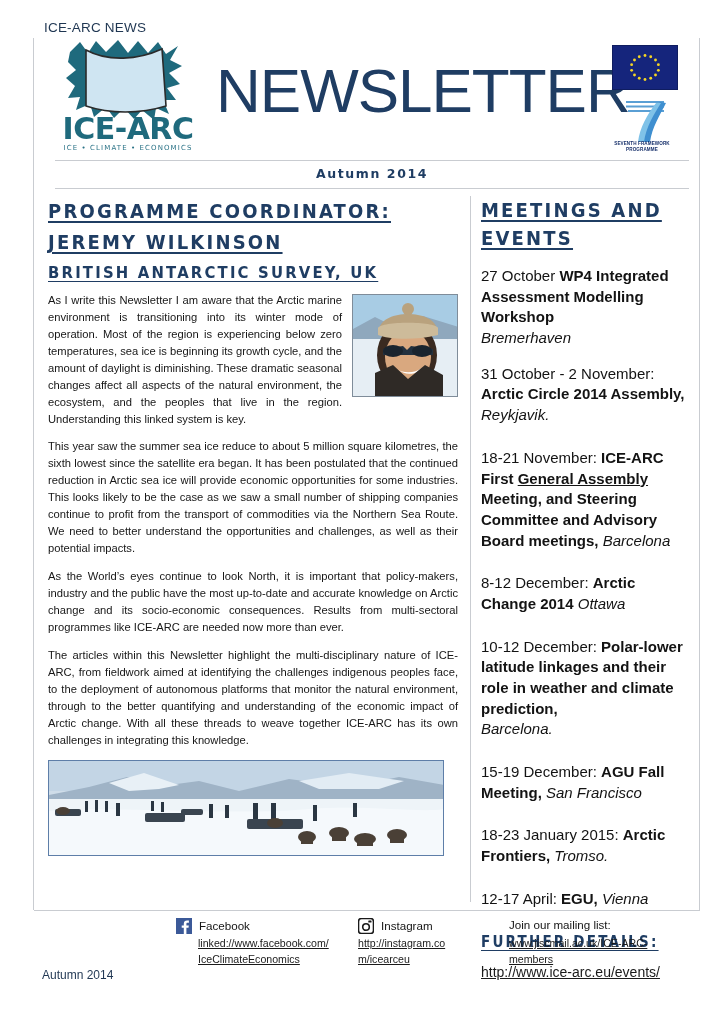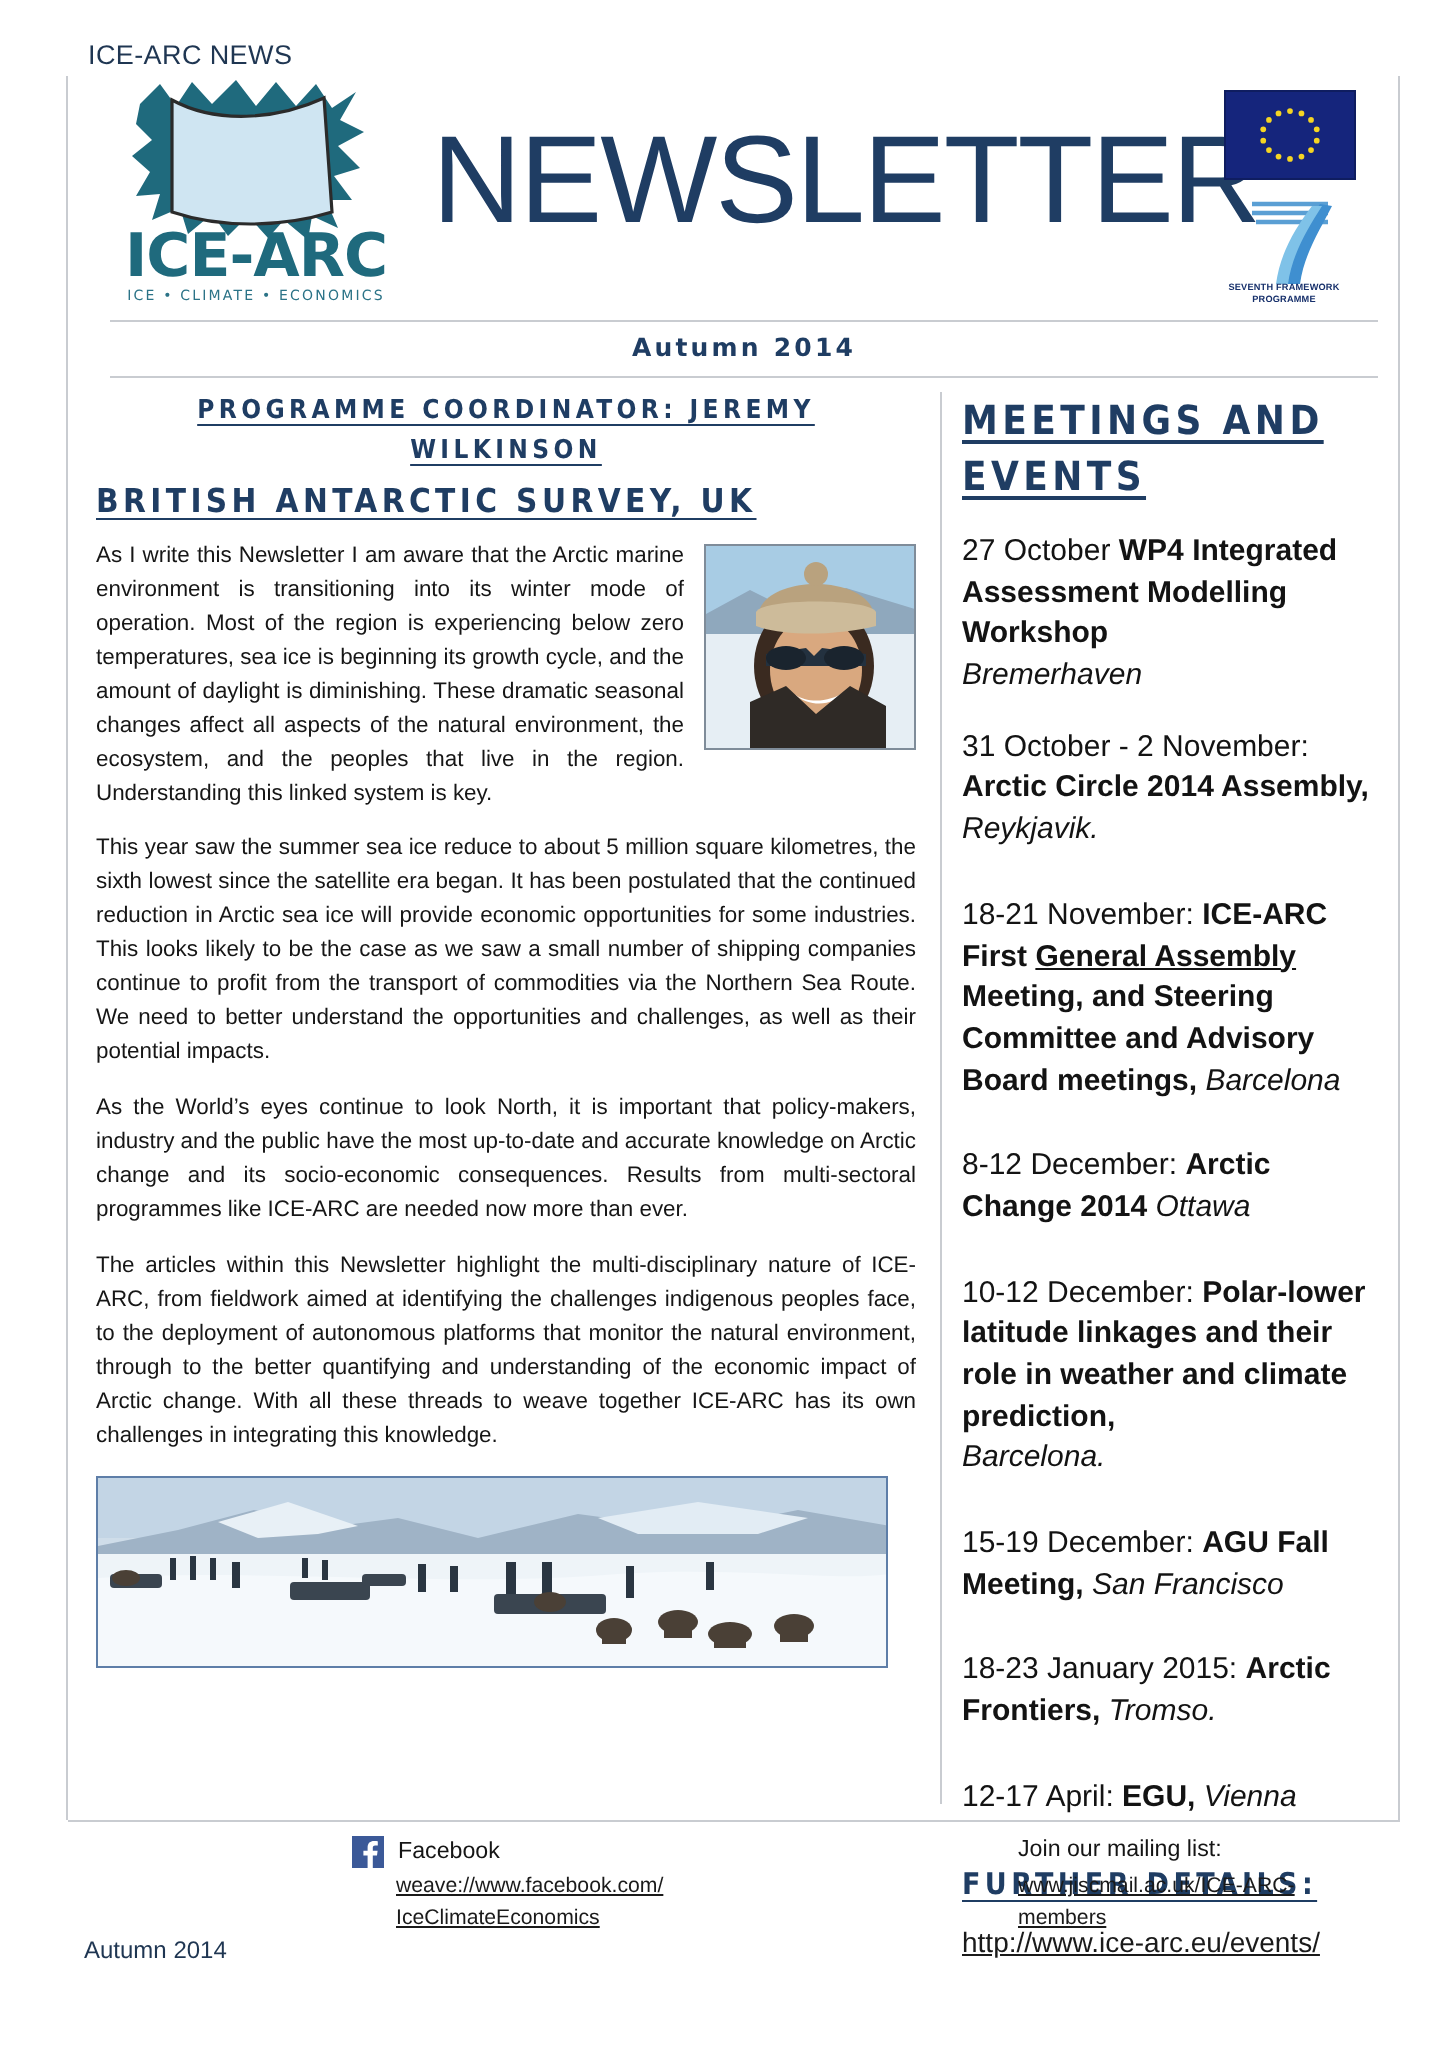--- a/index.html
+++ b/index.html
@@ -205,24 +205,23 @@
   
   .sec-head {
     font-family: "DejaVu Sans Condensed", "DejaVu Sans", sans-serif;
     font-weight: bold;
     color: #1f3d63;
     letter-spacing: 2.2px;
     text-decoration: underline;
     text-underline-offset: 3px;
   }
   .article-head-1 {
-    font-size: 13px;
+    font-size: 20px;
     line-height: 1.55;
     margin: 0 0 2px 0;
-    text-align: center;
   }
   .article-head-2 {
     font-size: 16.5px;
     line-height: 1.55;
     margin: 0 0 6px 0;
   }
 
   .side-head {
     font-size: 20px;
     line-height: 1.4;
@@ -529,24 +528,38 @@
     <div class="fcol fcol-2">
       <div class="frow">
         <span class="icon-sq">
           <svg viewBox="0 0 16 16" width="16" height="16">
             <rect x="0" y="0" width="16" height="16" fill="#3b5998"></rect>
             <path d="M10.4 16V9.8h2.1l.3-2.4h-2.4V5.9c0-.7.2-1.2 1.2-1.2h1.3V2.6c-.2 0-1-.1-1.9-.1-1.9 0-3.2 1.1-3.2 3.2v1.7H5.7v2.4h2.1V16z" fill="#ffffff"></path>
           </svg>
         </span>
         <span class="flabel">Facebook</span>
       </div>
-      <a class="flink flink-indent" href="#">weave://www.facebook.com/</a>
+      <a class="flink flink-indent" href="#">linked://www.facebook.com/</a>
       <a class="flink flink-indent" href="#">IceClimateEconomics</a>
     </div>
 
+    <div class="fcol fcol-3">
+      <div class="frow">
+        <span class="icon-sq">
+          <svg viewBox="0 0 16 16" width="16" height="16">
+            <rect x="0.5" y="0.5" width="15" height="15" rx="3" fill="none" stroke="#1a1a1a" stroke-width="1.6"></rect>
+            <circle cx="8" cy="9" r="3.3" fill="none" stroke="#1a1a1a" stroke-width="1.6"></circle>
+            <rect x="10.3" y="2.6" width="3.2" height="2" rx="0.4" fill="#1a1a1a"></rect>
+          </svg>
+        </span>
+        <span class="flabel">Instagram</span>
+      </div>
+      <a class="flink" href="#">http://instagram.co</a>
+      <a class="flink" href="#">m/icearceu</a>
+    </div>
 
     <div class="fcol fcol-4">
       <div class="mail-title">Join our mailing list:</div>
       <a class="flink" href="#">www.jiscmail.ac.uk/ICE-ARC-</a>
       <a class="flink" href="#">members</a>
     </div>
   </div>
 
   <div class="issue-footer">Autumn 2014</div>
 

